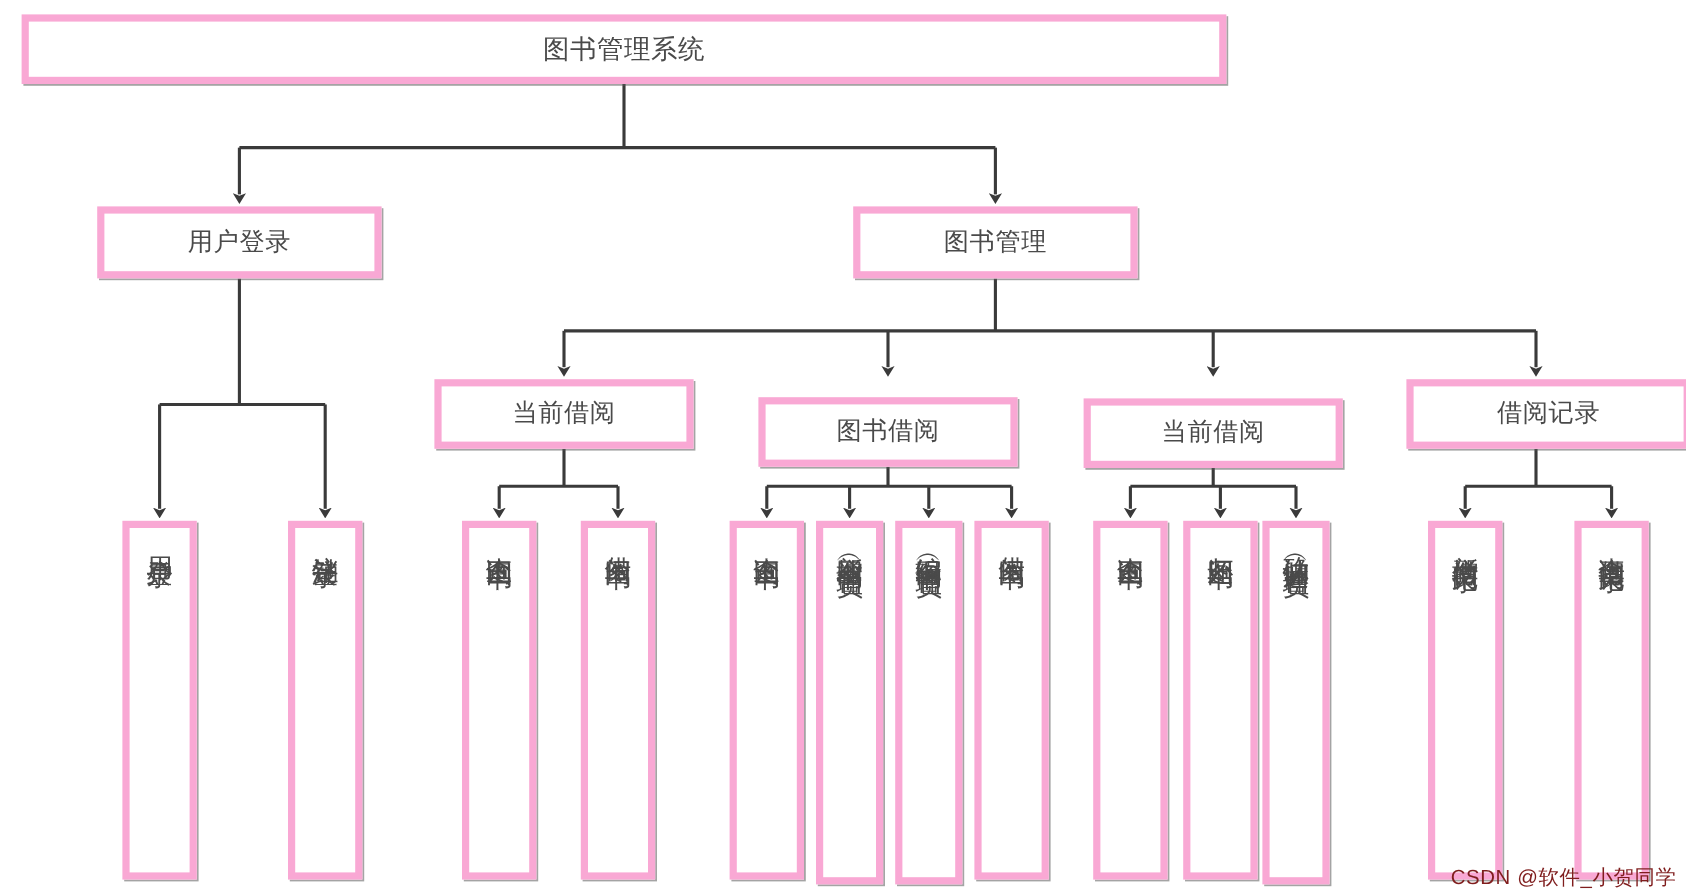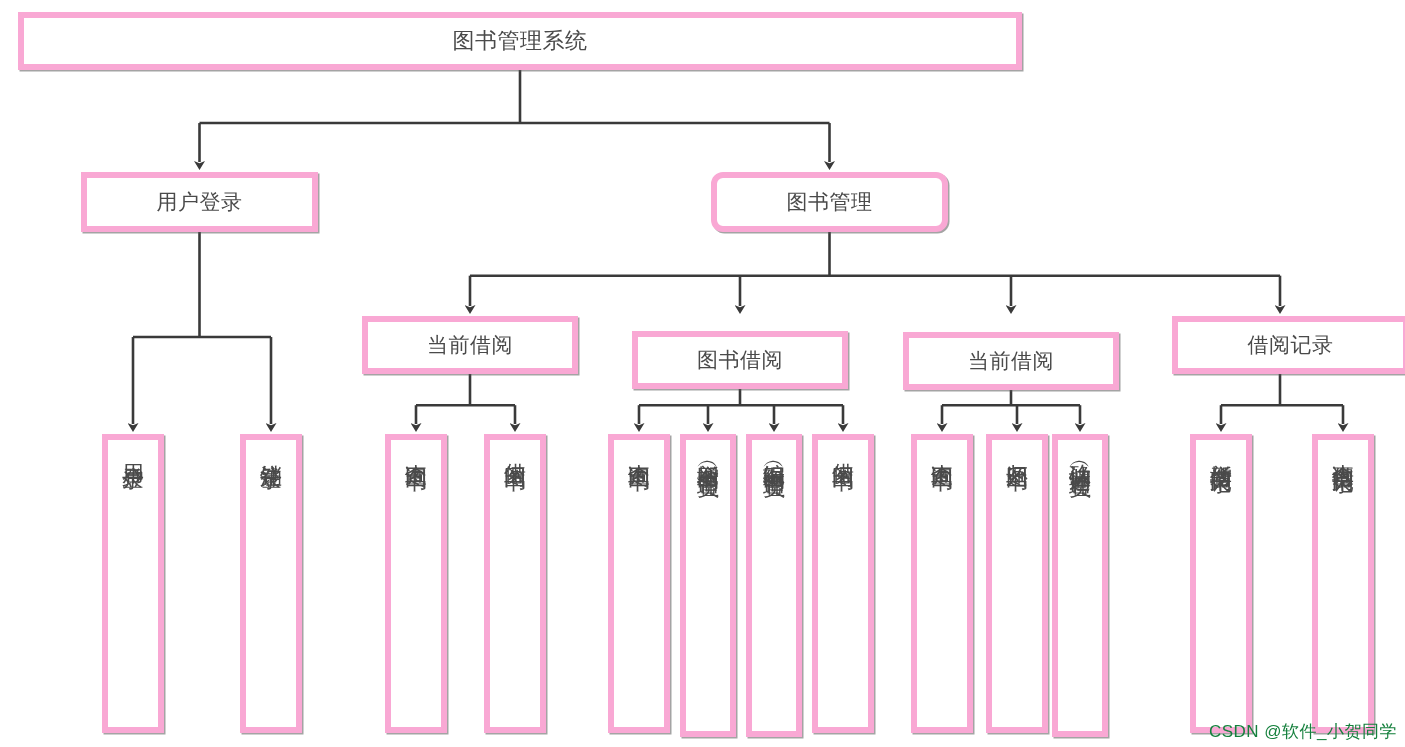--- a/index.html
+++ b/index.html
@@ -53,21 +53,21 @@
     letter-spacing: 2px;
     line-height: 1;
     white-space: nowrap;
   }
   .node.root .lbl { font-size: 22px; }
   #watermark {
     position: absolute;
     right: 8px;
     bottom: 4px;
     font-size: 17px;
-    color: #15803d;
+    color: #7f1d1d;
     letter-spacing: 0.5px;
     white-space: nowrap;
     pointer-events: none;
   }
 </style>
 </head>
 <body>
 
 <div id="canvas">
 
@@ -114,21 +114,21 @@
       </g>
   </svg>
 
   <div id="nodes">
       <div class="node root" style="left: 18px; top: 12px; width: 1004px; height: 58px;">
         <span class="lbl">图书管理系统</span>
       </div>
       <div class="node" style="left: 81px; top: 172px; width: 237px; height: 60px;">
         <span class="lbl">用户登录</span>
       </div>
-      <div class="node" style="left: 711px; top: 172px; width: 237px; height: 60px; border-radius: 12px;">
+      <div class="node" style="left: 711px; top: 172px; width: 237px; height: 60px;">
         <span class="lbl">图书管理</span>
       </div>
       <div class="node" style="left: 362px; top: 316px; width: 216px; height: 58px;">
         <span class="lbl">当前借阅</span>
       </div>
       <div class="node" style="left: 632px; top: 331px; width: 216px; height: 58px;">
         <span class="lbl">图书借阅</span>
       </div>
       <div class="node" style="left: 903px; top: 316px; width: 216px; height: 58px; margin-top: 16px;">
         <span class="lbl">当前借阅</span>

